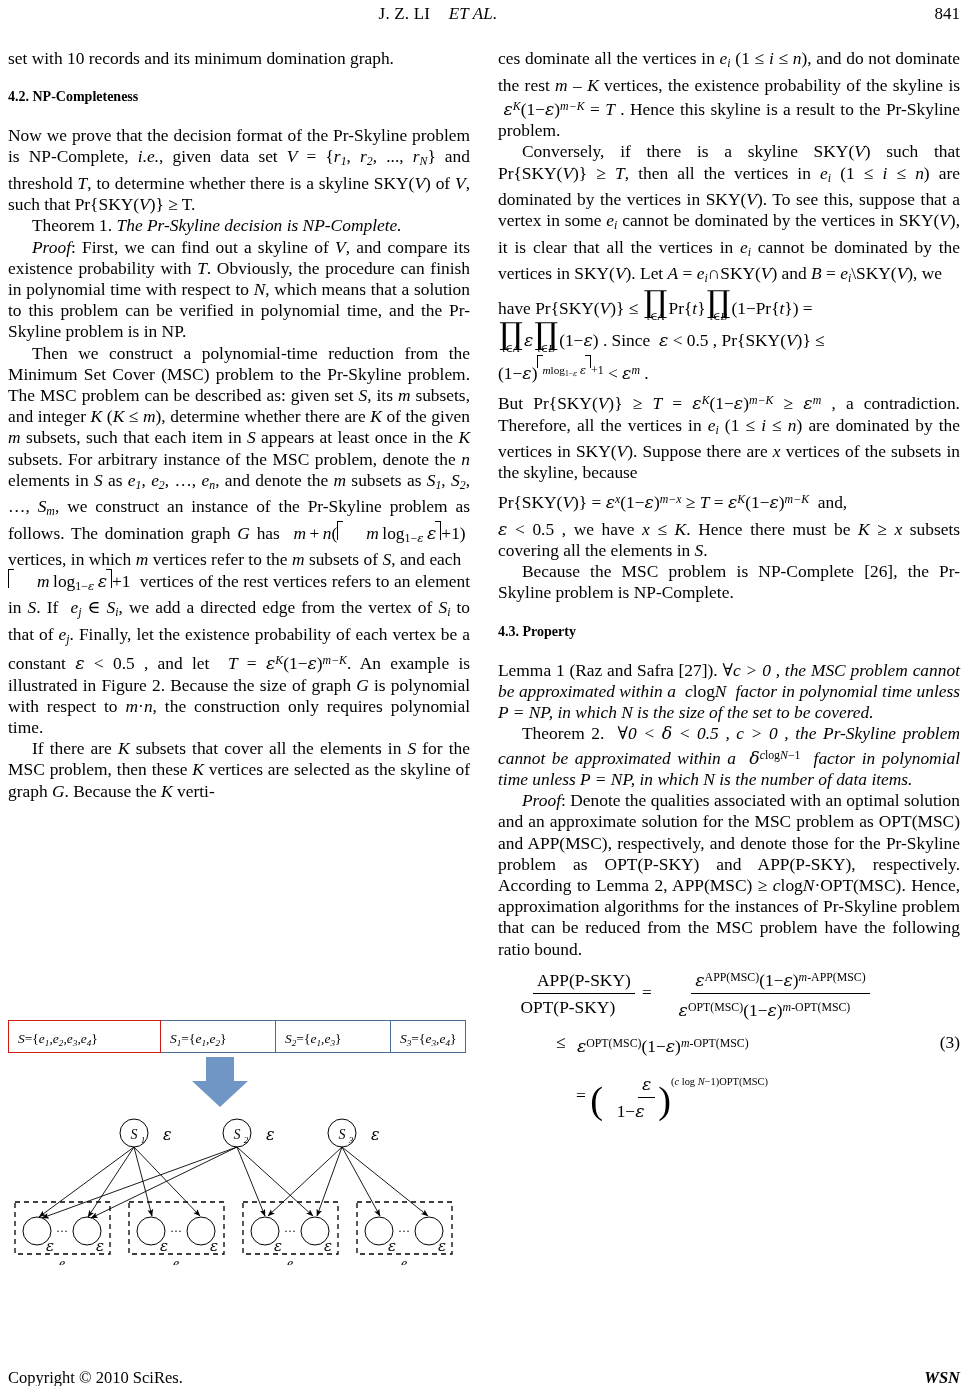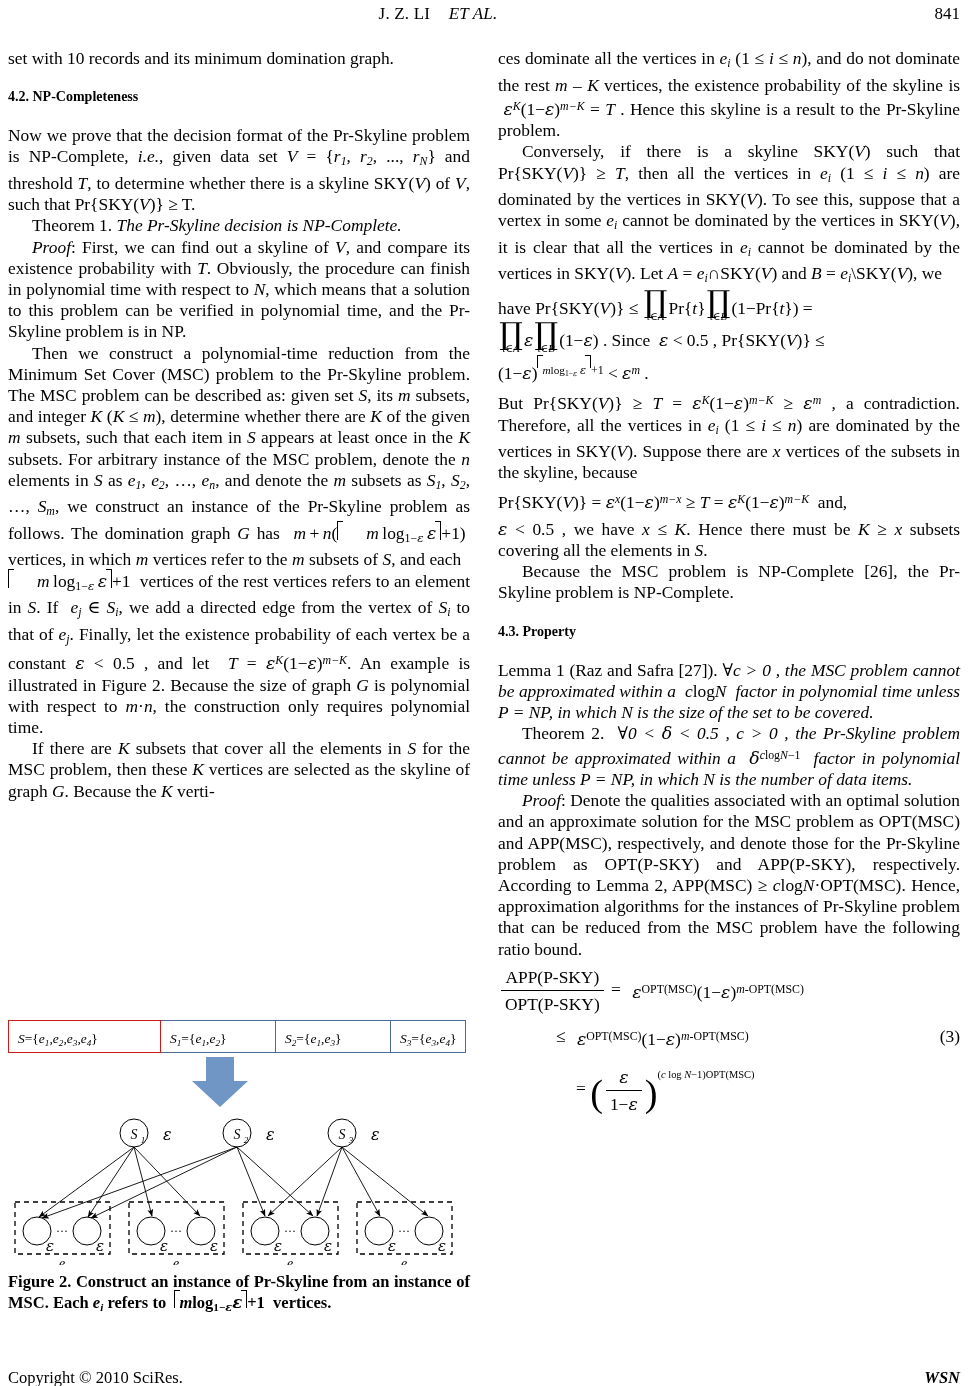--- a/index.html
+++ b/index.html
@@ -73,21 +73,21 @@
   .ceil::before { left:0; border-left:1.3px solid #000; }
   .ceil::after  { right:0; border-right:1.3px solid #000; }
 
   
   .prodwrap { display:inline-block; text-align:center; vertical-align:-0.35em; margin:0 1px; }
   .prodwrap .op { font-size:30px; line-height:18px; font-family:"DejaVu Serif", serif; display:block; }
   .prodwrap .lim { font-size:10.5px; line-height:11px; display:block; font-style:italic; }
 
   
   .frac { display:inline-block; vertical-align:middle; text-align:center; margin:0 3px; }
-  .frac .num { display:block; padding:0 4px; border-bottom:1.2px solid #000; }
+  .frac .num { display:block; padding:0 4px; border-bottom:1.2px solid #000;margin-left:32px; }
   .frac .den { display:block; padding:0 4px; }
 
   .bigparen { font-size:2.2em; vertical-align:-0.30em; font-family:"Liberation Serif",serif; }
 
   
   .figure { position:absolute; left:0; top:972px; width:462px; }
   .fig-table {
     width:458px; border-collapse:collapse; table-layout:fixed;
     margin:0; background:#fff;
   }
@@ -264,24 +264,20 @@
             <path d="M229,92 L305,161"></path>
 
             <path d="M334,92 L260,161"></path>
             <path d="M334,92 L309,161"></path>
             <path d="M334,92 L372,161"></path>
             <path d="M334,92 L420,161"></path>
           </g>
         </svg>
       </div>
 
-      <div class="fig-caption">
-        <span>Figure 2.</span>
-        Construct an instance of Pr-Skyline from an instance of MSC. Each <span class="m">e<sub>i</sub></span> refers to &nbsp;<span class="ceil"><span class="m">m</span>log<sub class="r">1−<span class="eps">ε</span></sub><span class="eps">ε</span></span>+1&nbsp; vertices.
-      </div>
     </div>
 
     <div class="col col-right">
 
       <div class="para">
         ces dominate all the vertices in <span class="m">e<sub>i</sub></span> (1 ≤ <span class="m">i</span> ≤ <span class="m">n</span>), and do not dominate the rest <span class="m">m</span> – <span class="m">K</span> vertices, the existence probability of the skyline is &nbsp;<span class="eps">ε</span><sup class="r"><span class="m">K</span></sup>(1−<span class="eps">ε</span>)<sup class="r"><span class="m">m−K</span></sup> = <span class="m">T</span> . Hence this skyline is a result to the Pr-Skyline problem.
       </div>
 
       <div class="para ind">
         Conversely, if there is a skyline SKY(<span class="m">V</span>) such that Pr{SKY(<span class="m">V</span>)} ≥ <span class="m">T</span>, then all the vertices in <span class="m">e<sub>i</sub></span> (1 ≤ <span class="m">i</span> ≤ <span class="m">n</span>) are dominated by the vertices in SKY(<span class="m">V</span>). To see this, suppose that a vertex in some <span class="m">e<sub>i</sub></span> cannot be dominated by the vertices in SKY(<span class="m">V</span>), it is clear that all the vertices in <span class="m">e<sub>i</sub></span> cannot be dominated by the vertices in SKY(<span class="m">V</span>). Let <span class="m">A</span> = <span class="m">e<sub>i</sub></span>∩SKY(<span class="m">V</span>) and <span class="m">B</span> = <span class="m">e<sub>i</sub></span>\SKY(<span class="m">V</span>), we
@@ -331,20 +327,21 @@
         <span class="ital">Proof</span>: Denote the qualities associated with an optimal solution and an approximate solution for the MSC problem as OPT(MSC) and APP(MSC), respectively, and denote those for the Pr-Skyline problem as OPT(P-SKY) and APP(P-SKY), respectively. According to Lemma 2, APP(MSC) ≥ <span class="m">c</span>log<span class="m">N</span>·OPT(MSC). Hence, approximation algorithms for the instances of Pr-Skyline problem that can be reduced from the MSC problem have the following ratio bound.
       </div>
 
       <div class="dispmath" style="margin-top:4px;">
         <span class="frac" style="font-size:1em;">
           <span class="num">APP(P-SKY)</span>
           <span class="den">OPT(P-SKY)</span>
         </span>
         =
         <span class="frac" style="font-size:1em;">
+          <span class="num"><span class="eps">ε</span><sup class="r">APP(MSC)</sup>(1−<span class="eps">ε</span>)<sup class="r"><span class="m">m</span>-APP(MSC)</sup></span>
           <span class="den"><span class="eps">ε</span><sup class="r">OPT(MSC)</sup>(1−<span class="eps">ε</span>)<sup class="r"><span class="m">m</span>-OPT(MSC)</sup></span>
         </span>
       </div>
 
       <div class="dispmath" style="margin-top:6px; padding-left:58px;">
         <span class="eqno">(3)</span>
         ≤
         <span class="frac" style="font-size:1em;">
           <span class="den"><span class="eps">ε</span><sup class="r">OPT(MSC)</sup>(1−<span class="eps">ε</span>)<sup class="r"><span class="m">m</span>-OPT(MSC)</sup></span>
         </span>

